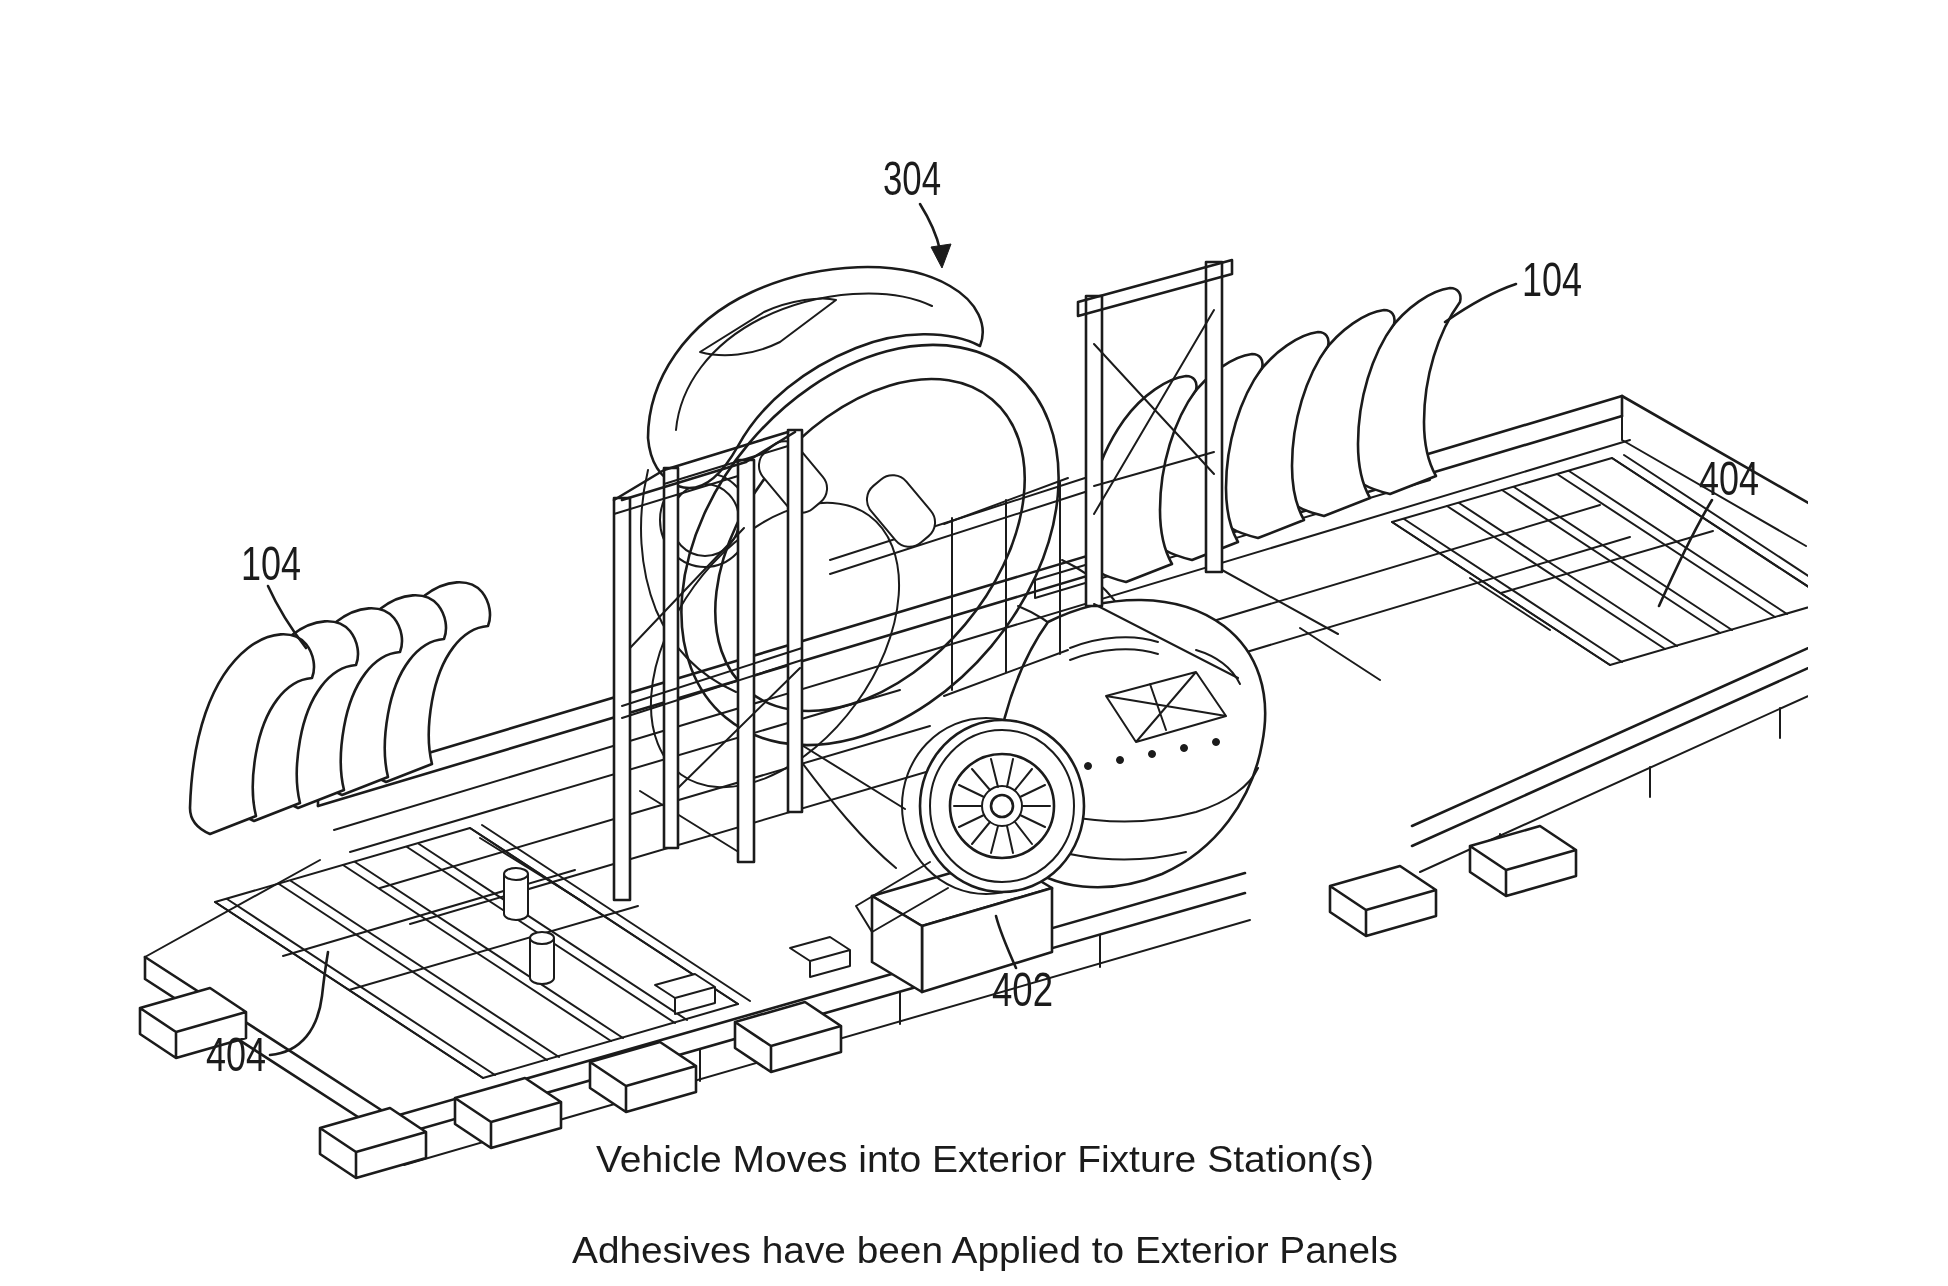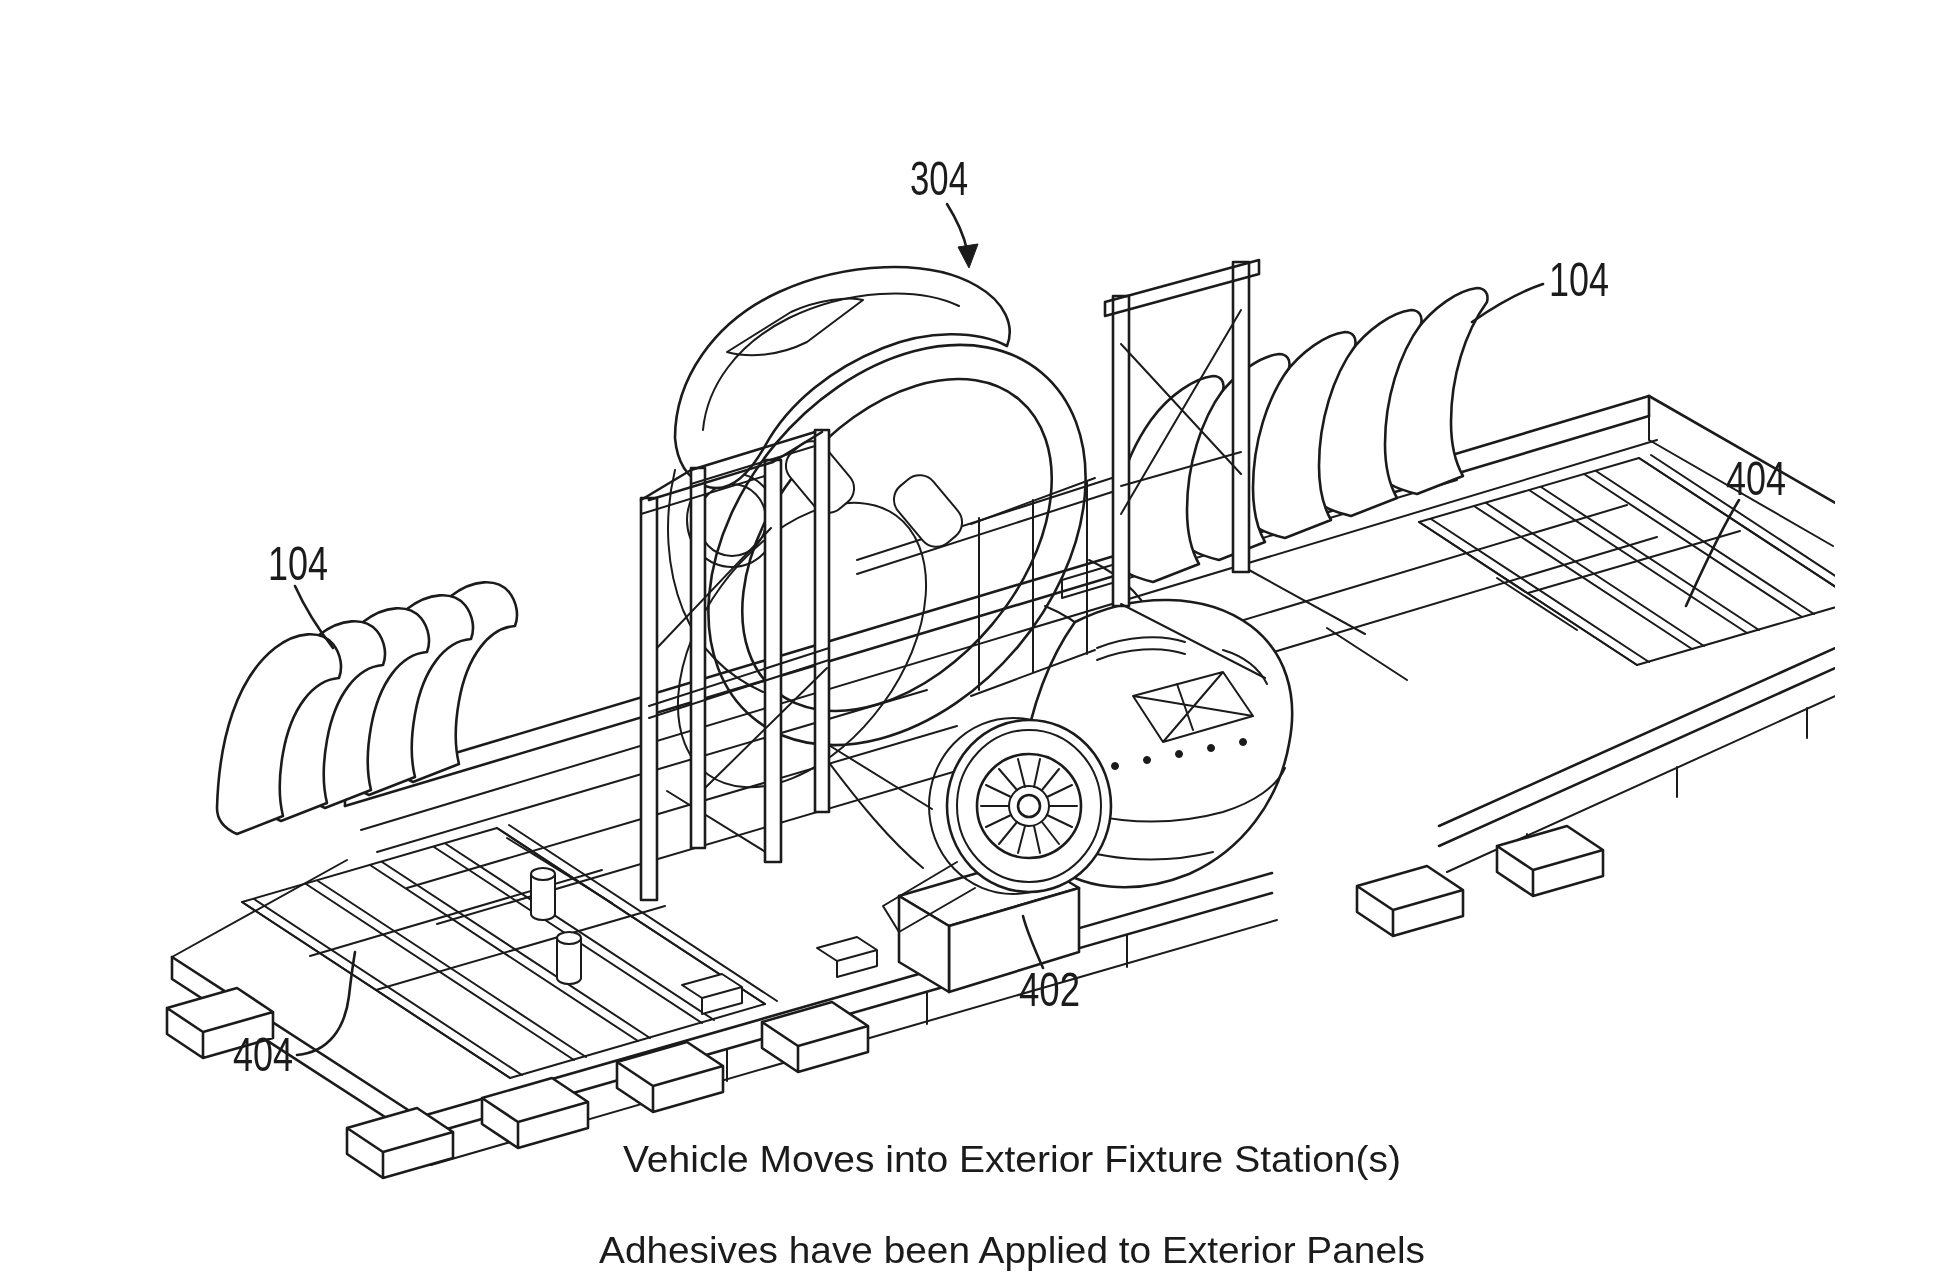--- a/index.html
+++ b/index.html
@@ -1,17 +1,17 @@
 <!DOCTYPE html>
 <html><head>
 <meta charset="utf-8">
 <style>
   html,body{margin:0;padding:0;background:#ffffff;}
   .page{position:relative;width:1808px;height:1286px;background:#ffffff;overflow:hidden;
-        font-family:"Liberation Sans",sans-serif;margin-left:27px;}
+        font-family:"Liberation Sans",sans-serif;}
   svg{position:absolute;inset:0;}
   .ln{fill:none;stroke:#1b1b1b;stroke-width:2.6;stroke-linecap:round;stroke-linejoin:round;}
   .l2{fill:none;stroke:#1b1b1b;stroke-width:2;stroke-linecap:round;stroke-linejoin:round;}
   .wh{fill:#ffffff;stroke:#1b1b1b;stroke-width:2.6;stroke-linejoin:round;}
   .w2{fill:#ffffff;stroke:#1b1b1b;stroke-width:2;stroke-linejoin:round;}
   .hd{fill:#1b1b1b;stroke:#1b1b1b;stroke-width:1;}
   .ref{font-size:48px;fill:#1b1b1b;}
   .cap{font-size:37px;fill:#1b1b1b;text-anchor:middle;}
 </style>
 </head>

